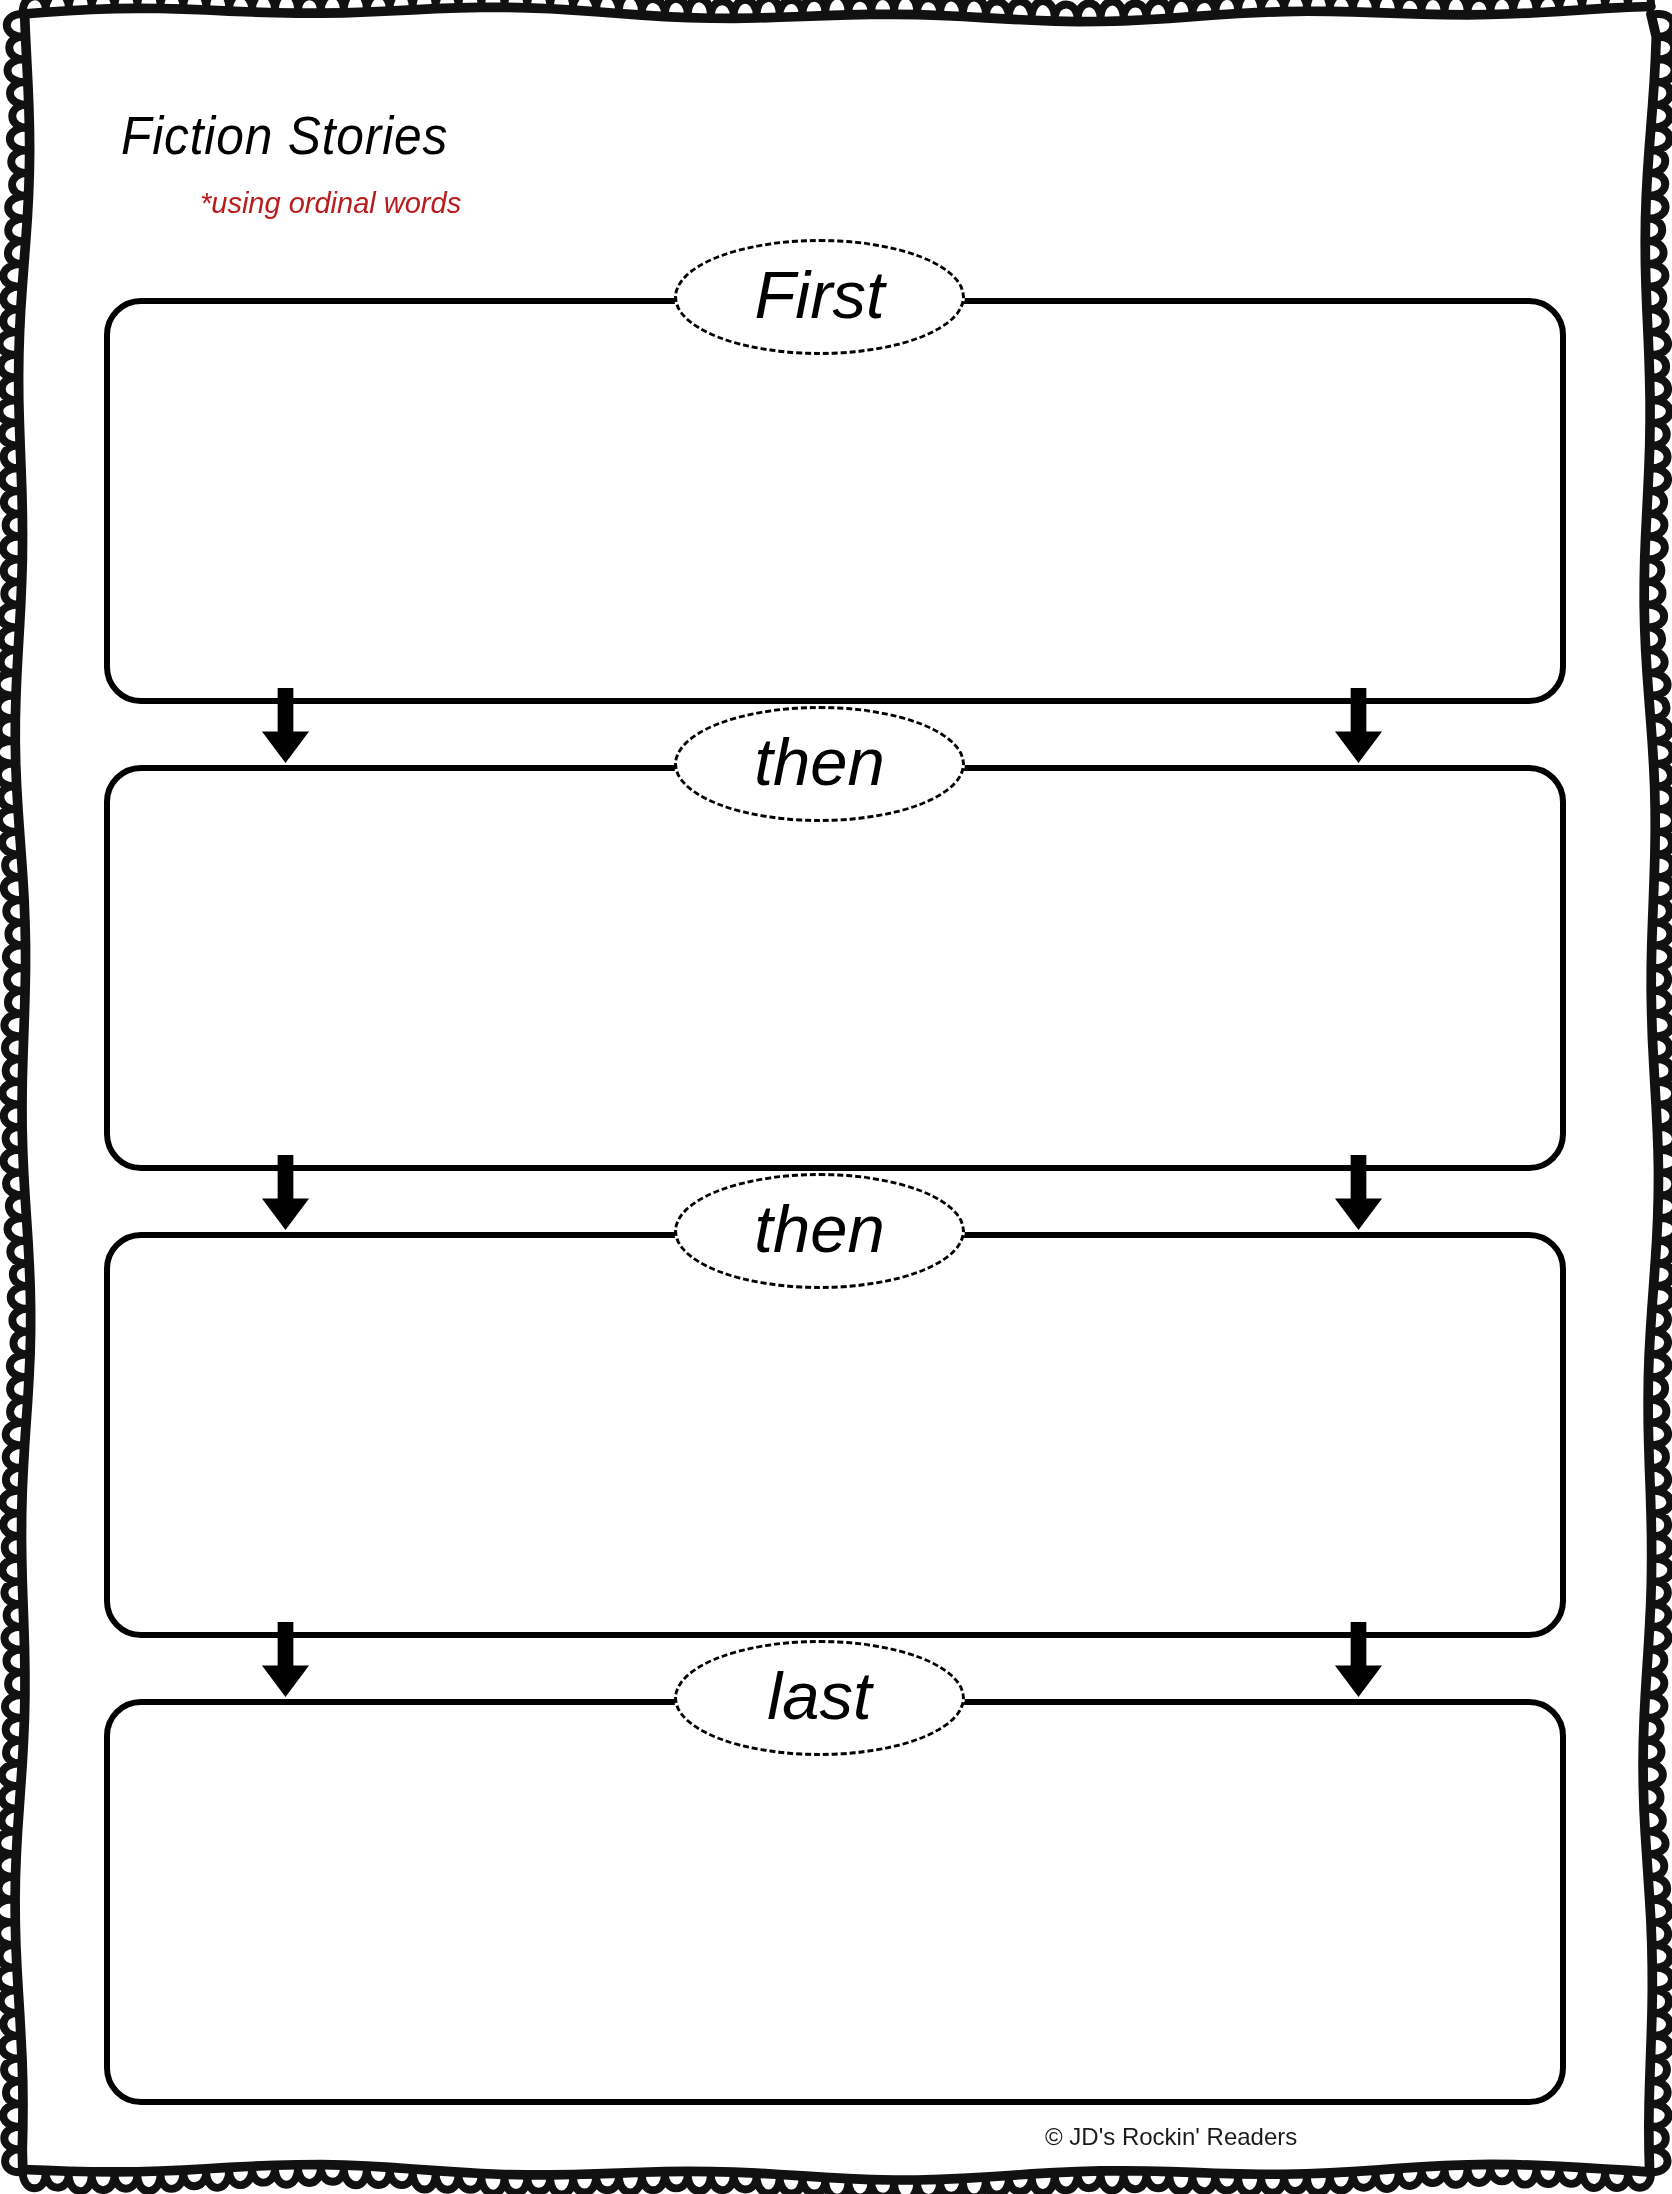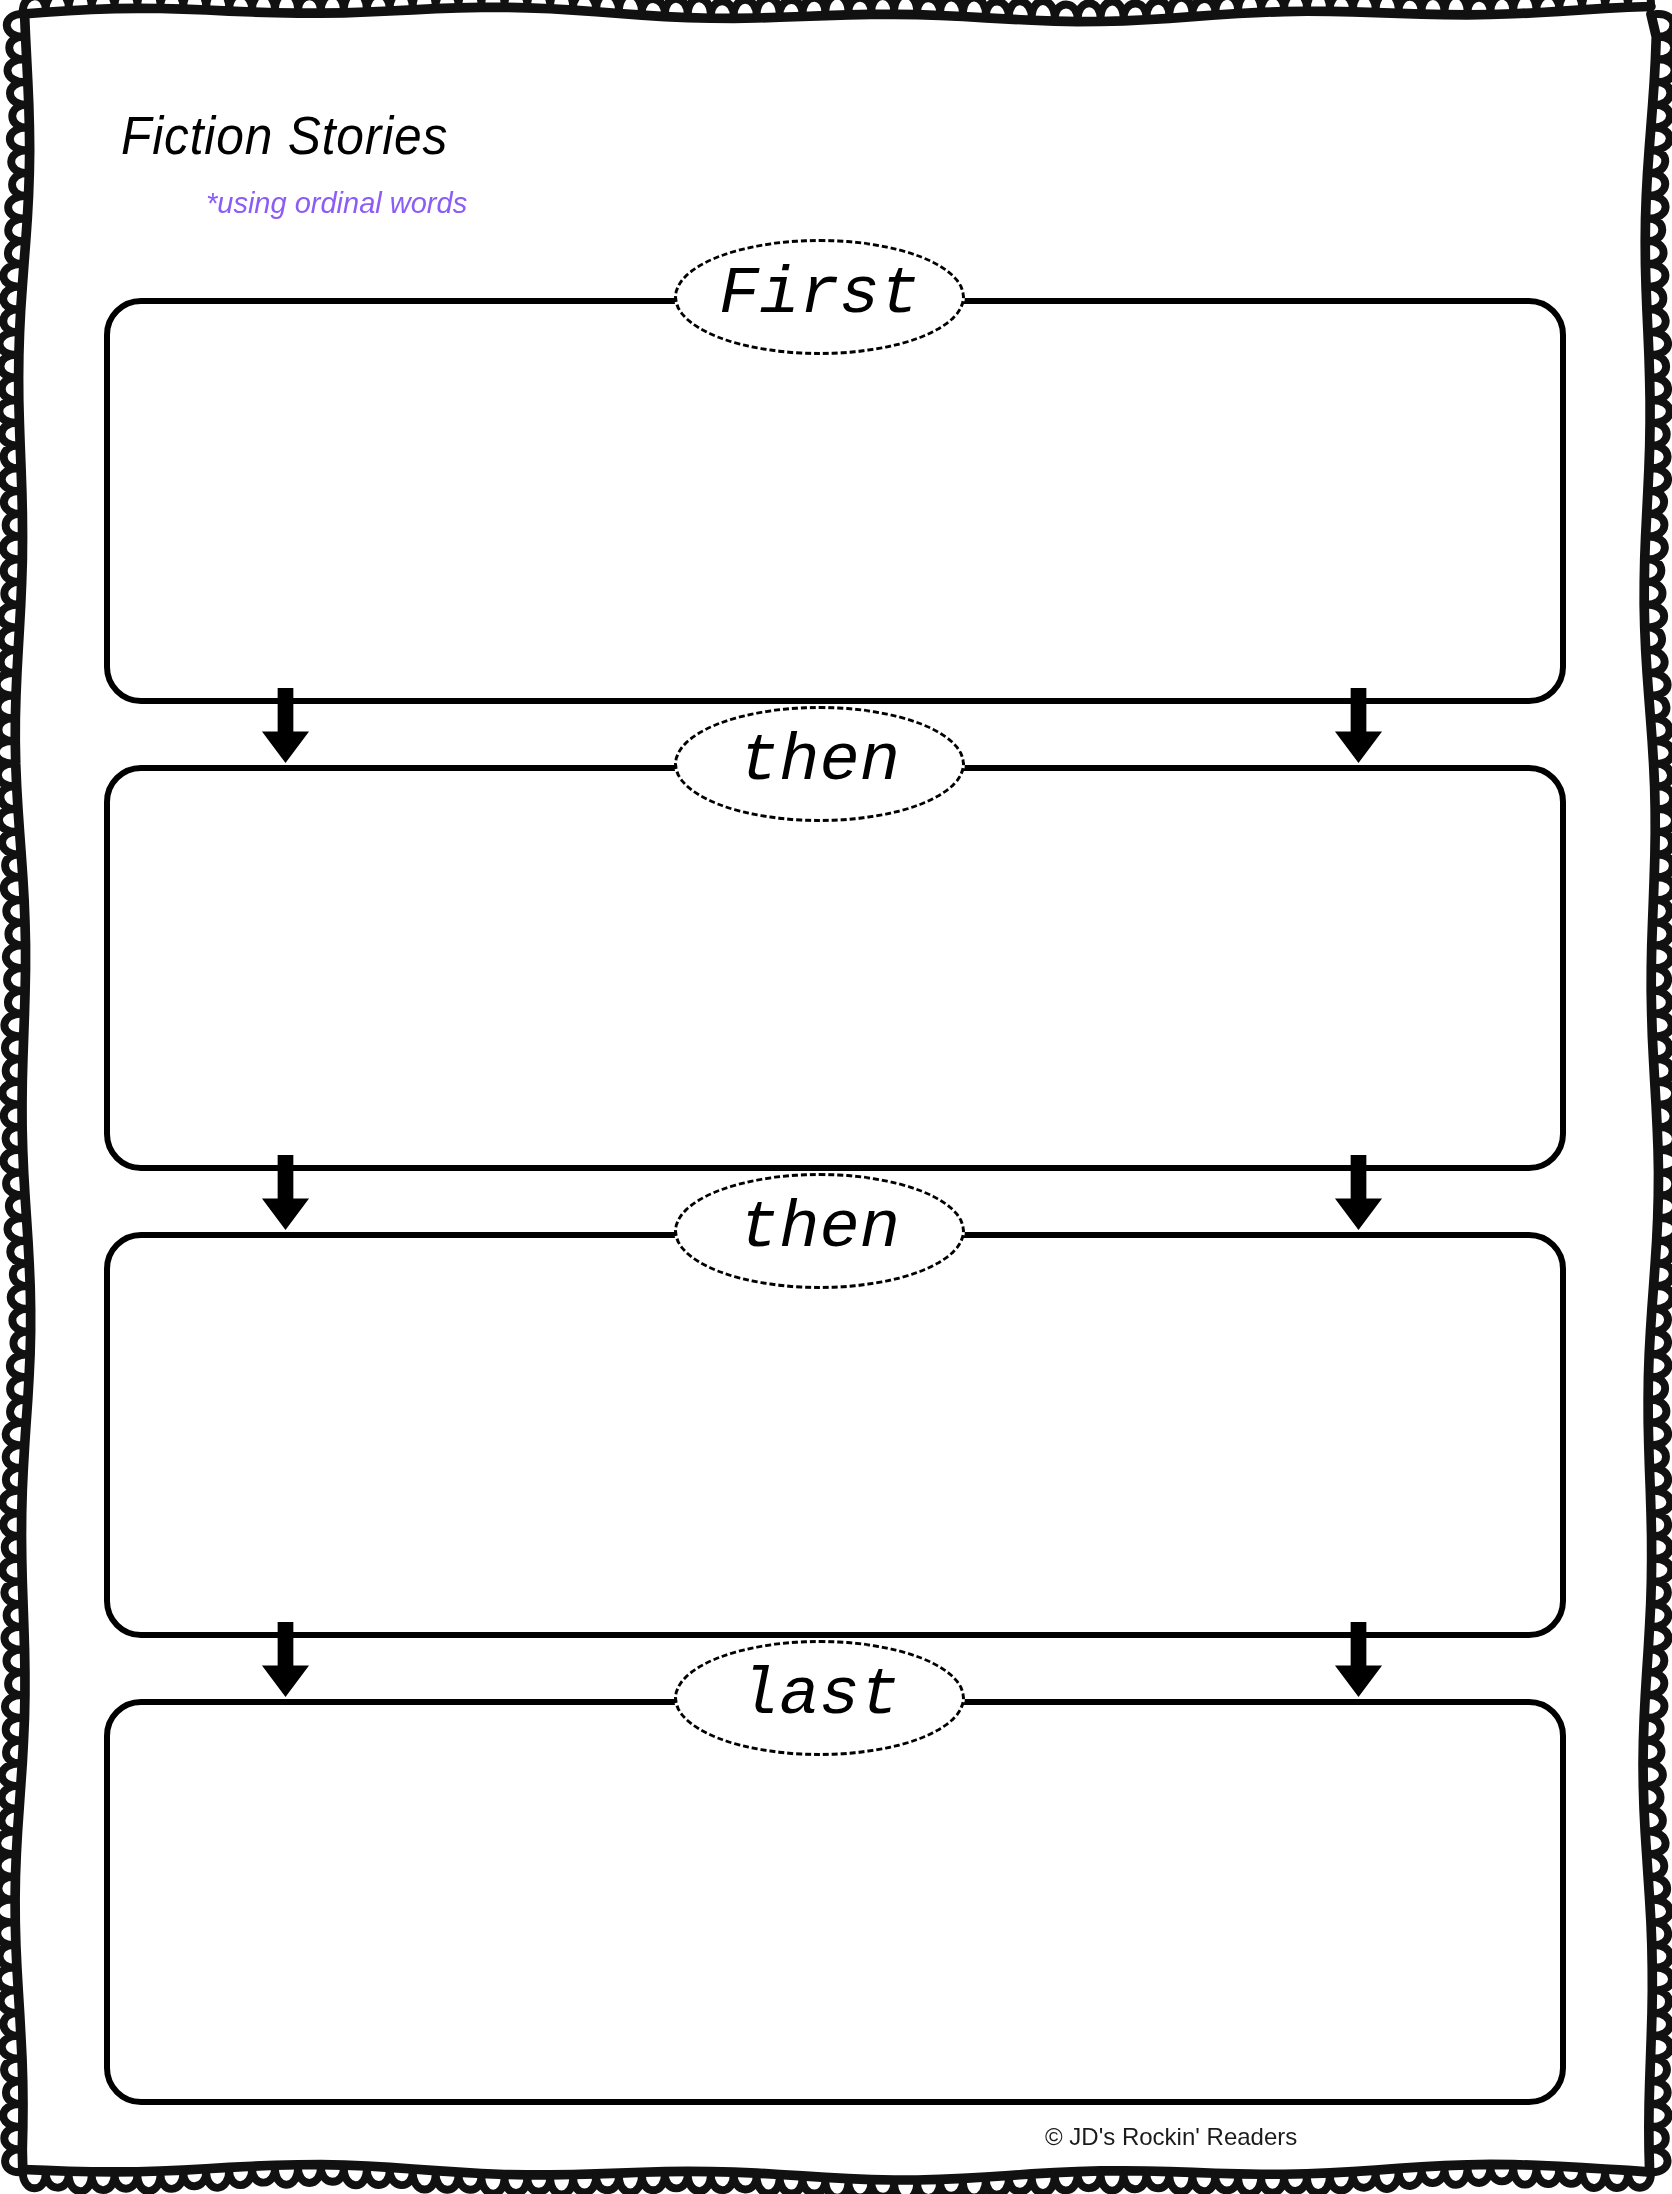--- a/index.html
+++ b/index.html
@@ -45,26 +45,26 @@
     font-weight: 400;
     letter-spacing: 0.9px;
     color: #000;
     white-space: nowrap;
     transform: scaleX(0.92);
     transform-origin: left center;
   }
 
   #subtitle {
     position: absolute;
-    left: 206px;
+    left: 200px;
     top: 187px;
     font-size: 29px;
     font-style: italic;
     font-weight: 400;
-    color: #8b5cf6;
+    color: #b91c1c;
     white-space: nowrap;
   }
 
   #name-group {
     position: absolute;
     left: 909px;
     top: 86px;
     display: flex;
     align-items: flex-end;
     gap: 19.3px;
@@ -140,21 +140,20 @@
   #oval-3 { top: 1640px; }
 
   .oval-label {
     font-size: 67px;
     font-style: italic;
     font-weight: 400;
     color: #000;
     line-height: 1;
     white-space: nowrap;
     transform: translateY(-2.6px);
-    font-family: Liberation Mono, monospace;
   }
 
   
   #copyright {
     position: absolute;
     left: 1045px;
     top: 2123px;
     font-size: 24px;
     font-weight: 400;
     color: #1a1a1a;

